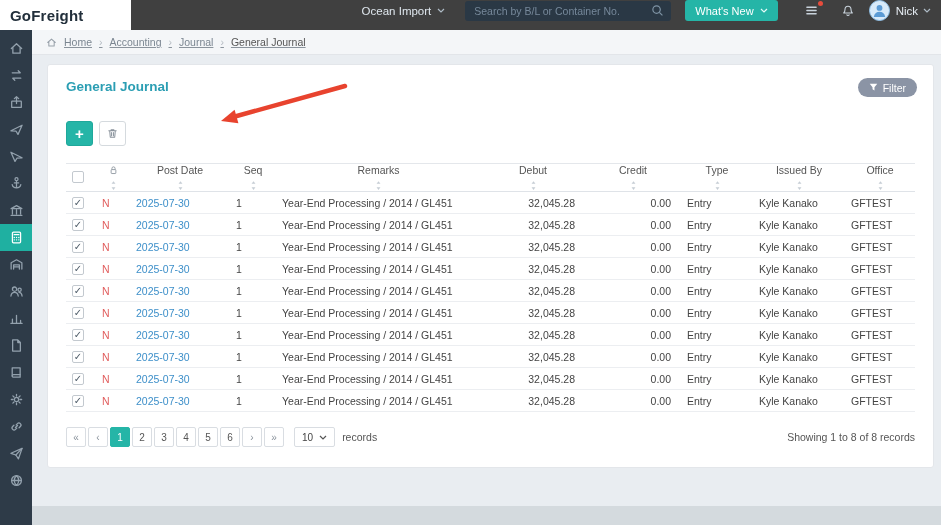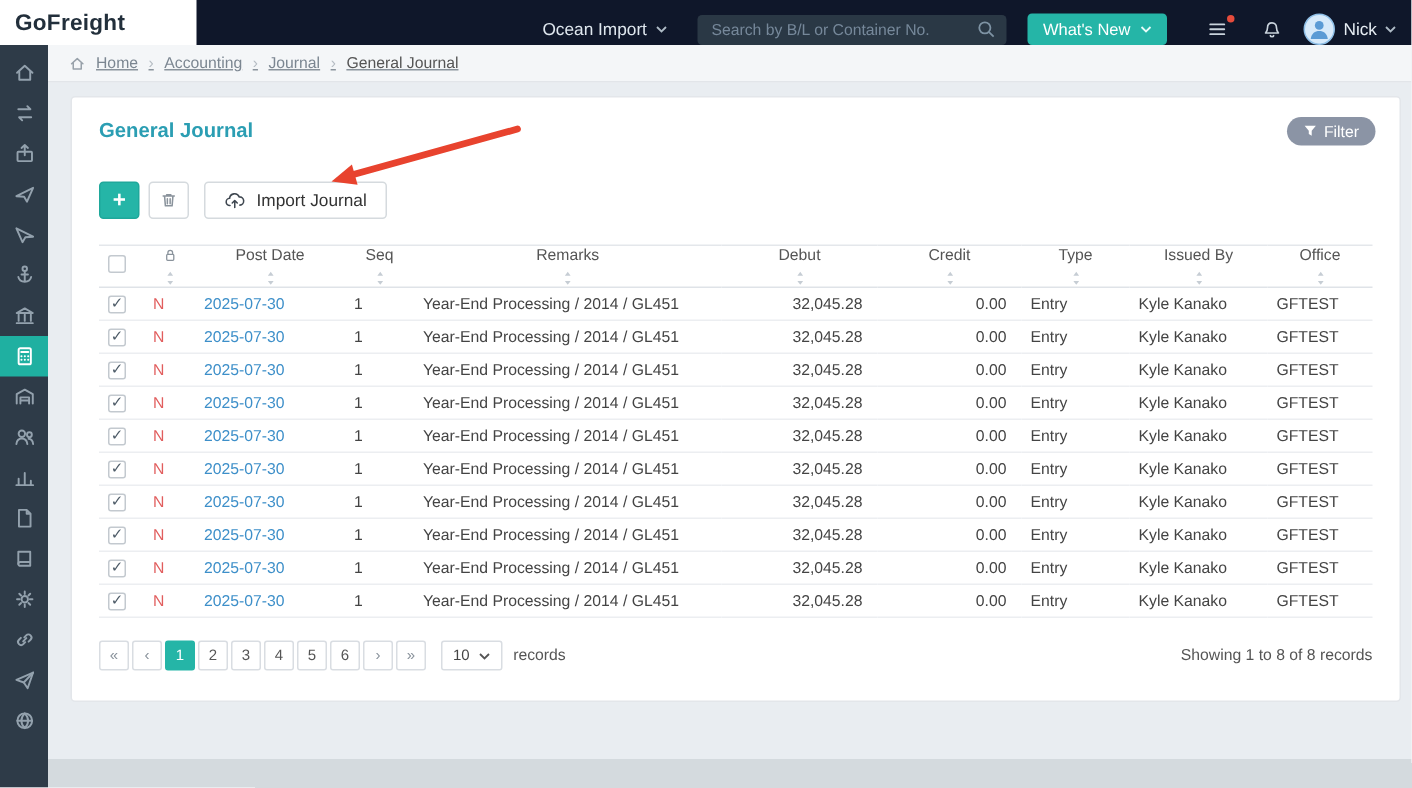--- a/index.html
+++ b/index.html
@@ -1,21 +1,21 @@
 <!DOCTYPE html>
 <html><head>
 <meta charset="utf-8">
 <style>
   html,body{margin:0;padding:0;width:941px;height:525px;overflow:hidden;
     font-family:"Liberation Sans", sans-serif;background:#e9edf1;position:relative;}
   *{box-sizing:border-box;}
 
   
-  .topbar{position:absolute;top:0;left:0;right:0;height:30px;background:#0f172a;
-    display:flex;align-items:flex-end;z-index:20;}
+  .topbar{position:absolute;top:0;left:0;right:0;height:30px;background:#404040;
+    display:flex;align-items:flex-start;z-index:20;}
   .logo-box{width:131px;height:30px;background:#fff;display:flex;align-items:center;
     padding-left:10px;font-weight:bold;font-size:15px;color:#222f3b;letter-spacing:.2px;}
   .topbar-right{display:flex;align-items:center;margin-left:auto;padding-right:10px;}
   .module-select{color:#dfe7ee;font-size:11.5px;display:flex;align-items:center;gap:6px;
     margin-right:20px;cursor:pointer;}
   .caret{display:inline-block;}
   .search-box{width:206px;height:20px;background:#2a3845;border-radius:3px;display:flex;
     align-items:center;padding:0 7px;margin-right:14px;}
   .search-box input{background:transparent;border:0;outline:0;color:#cfd9e2;font-size:10.5px;flex:1;min-width:0;}
   .search-box input::placeholder{color:#76889a;}
@@ -275,27 +275,20 @@
   </div>
 
 
   <div class="toolbar">
     <div class="btn btn-add">+</div>
     <div class="btn btn-trash">
       <svg width="13" height="13" viewBox="0 0 14 14">
           <path d="M3 4h8M5.5 4V3h3v1M4 4l.6 7h4.8L10 4M6 6v3.5M8 6v3.5" stroke="#8a939c" stroke-width="1.1" fill="none" stroke-linecap="round" stroke-linejoin="round"></path>
         </svg>
     </div>
-    <div class="btn btn-import">
-      <svg width="15" height="13" viewBox="0 0 14 14">
-          <path d="M3.6 10.8a2.6 2.6 0 0 1-.3-5.2A3.6 3.6 0 0 1 10.2 4.6a2.9 2.9 0 0 1 .5 5.9" stroke="#3f4750" stroke-width="1.1" fill="none" stroke-linecap="round"></path>
-          <path d="M7 12.2V7.3M5.2 9 7 7.2 8.8 9" stroke="#3f4750" stroke-width="1.1" fill="none" stroke-linecap="round" stroke-linejoin="round"></path>
-        </svg>
-      <span>Import Journal</span>
-    </div>
   </div>
 
   <div class="tbl-wrap">
     <table>
       <colgroup>
         <col style="width:30px">
           <col style="width:34px">
           <col style="width:100px">
           <col style="width:46px">
         <col>

